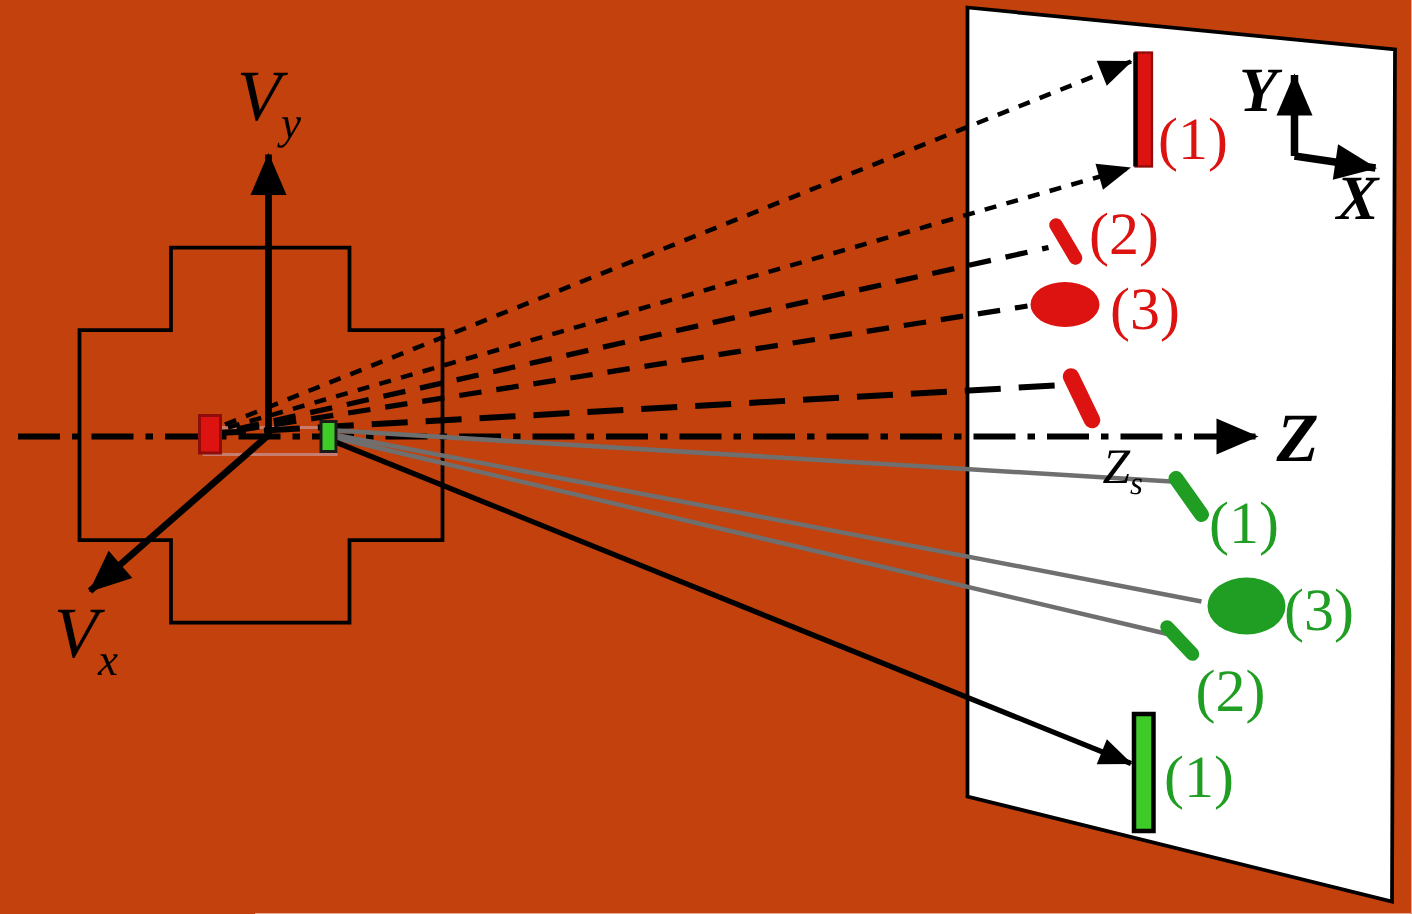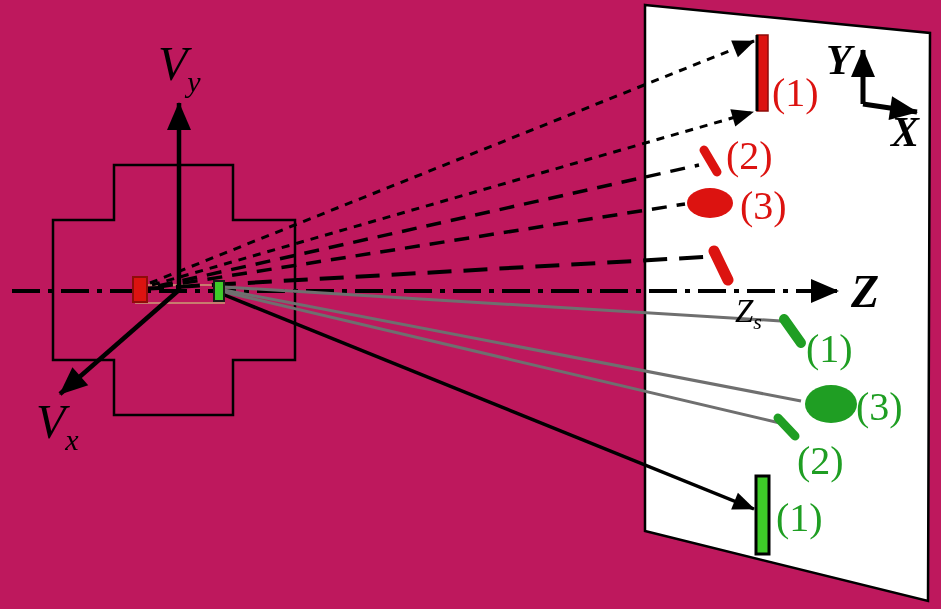--- a/index.html
+++ b/index.html
@@ -1,16 +1,16 @@
 <!DOCTYPE html>
 <html><head>
 <meta charset="utf-8">
 <style>
   html,body{margin:0;padding:0;background:#fff;}
-  .stage{width:941px;height:609px;position:relative;background:#be185d;overflow:hidden;}
+  .stage{width:941px;height:609px;position:relative;background:#c2410c;overflow:hidden;}
   svg{display:block;}
   text{font-family:"Liberation Serif","DejaVu Serif",serif;}
   .axis-label{font-size:48px;font-style:italic;fill:#000;}
   .axis-sub{font-size:30px;font-style:italic;}
   .bold-axis{font-size:42px;font-style:italic;font-weight:bold;fill:#000;}
   .item-label{font-size:40px;}
   .zs-label{font-size:33px;font-style:italic;fill:#000;}
   .zs-sub{font-size:22px;}
   .outline{fill:none;stroke:#000;stroke-width:2.5;}
   .plane{fill:#ffffff;stroke:#000;stroke-width:2.5;}

